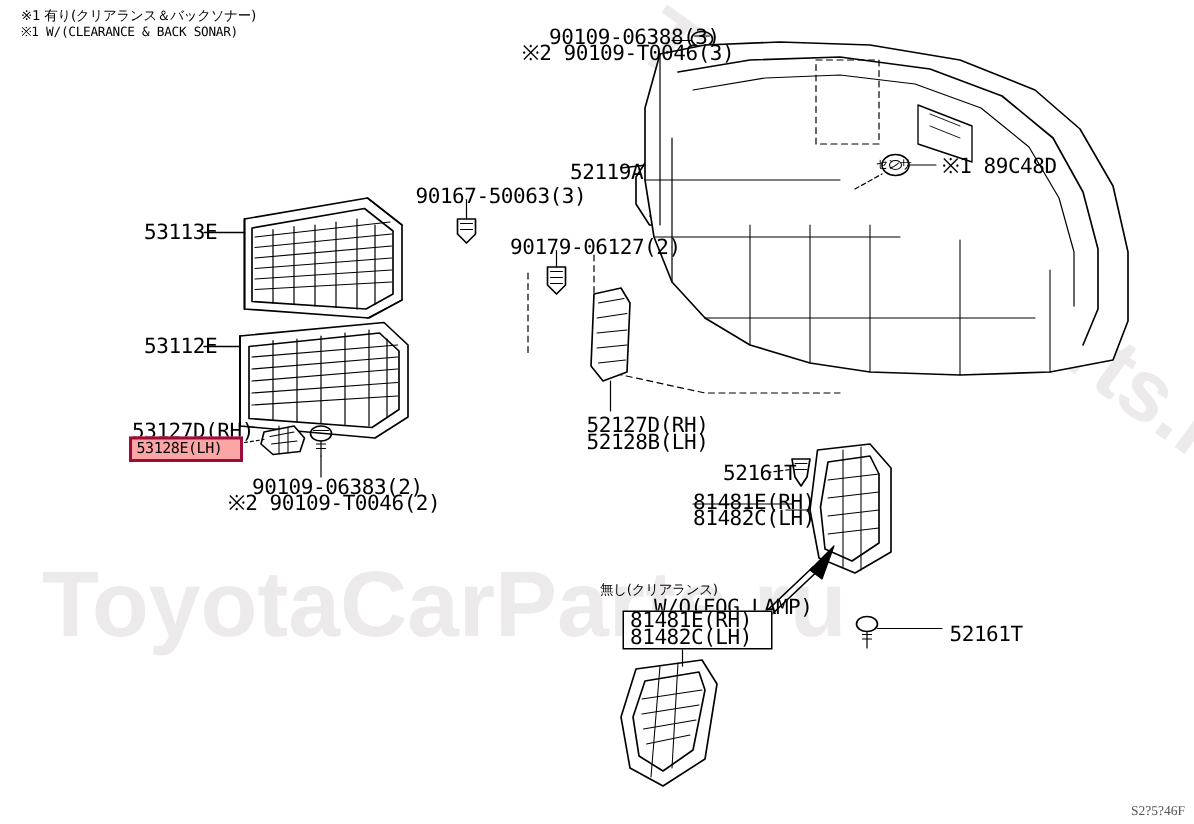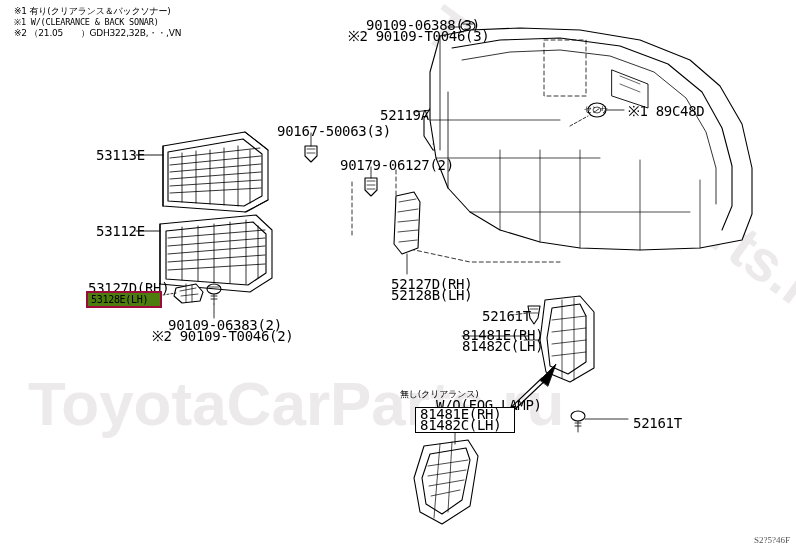--- a/index.html
+++ b/index.html
@@ -11,21 +11,21 @@
   .stage{position:absolute;left:0;top:0;width:796px;height:549px;}
   .svgroot{position:absolute;left:0;top:0;width:796px;height:549px;}
   .lbl{
     position:absolute;white-space:pre;
     font-family:"DejaVu Sans Mono","Liberation Mono",monospace;
     font-size:14px;line-height:11px;letter-spacing:-0.3px;color:#000;
   }
   .lbl.jp{font-family:"DejaVu Sans","Liberation Sans",sans-serif;font-size:9px;letter-spacing:-0.2px;}
   .hdr{font-size:8.5px;line-height:10.5px;letter-spacing:-0.2px;}
   .hi-box{
-    position:absolute;border:2px solid #9e0b3a;background:#4d7c0f;
+    position:absolute;border:2px solid #9e0b3a;background:#fca5a5;
     padding:1px 3px;box-sizing:border-box;
   }
   .hi-box .lbl{position:static;font-size:10px;}
   .plain-box{position:absolute;border:1px solid #000;background:#fff;padding:1px 4px;box-sizing:border-box;}
   .plain-box .lbl{position:static;}
   .wm{
     position:absolute;left:0;top:0;width:796px;height:549px;
     pointer-events:none;overflow:hidden;
   }
   .wm span{
@@ -176,21 +176,20 @@
         <path d="M440 444 L434 518 M452 442 L448 512" stroke-width="0.7"></path>
       </g>
       <path d="M455 433 L455 444" stroke-width="0.8"></path>
 
       <path d="M462 336 L528 336" stroke-width="0.8"></path>
     </g>
   </svg>
 
   <div class="lbl hdr jp" style="left:14px;top:6px;text-align:center;">※1 有り(クリアランス＆バックソナー)</div>
   <div class="lbl hdr" style="left:14px;top:17px;">※1 W/(CLEARANCE &amp; BACK SONAR)</div>
-  <div class="lbl hdr jp" style="left:14px;top:28px;">※2 （21.05　　）GDH322,32B,・・,VN</div>
 
   <div class="lbl" style="left:96px;top:150px;">53113E</div>
   <div class="lbl" style="left:96px;top:226px;">53112E</div>
   <div class="lbl" style="left:88px;top:283px;">53127D(RH)</div>
   <div class="lbl" style="left:366px;top:20px;">90109-06388(3)</div>
   <div class="lbl" style="left:348px;top:31px;">※2 90109-T0046(3)</div>
   <div class="lbl" style="left:277px;top:126px;">90167-50063(3)</div>
   <div class="lbl" style="left:340px;top:160px;">90179-06127(2)</div>
   <div class="lbl" style="left:380px;top:110px;">52119A</div>
   <div class="lbl" style="left:628px;top:106px;">※1 89C48D</div>

